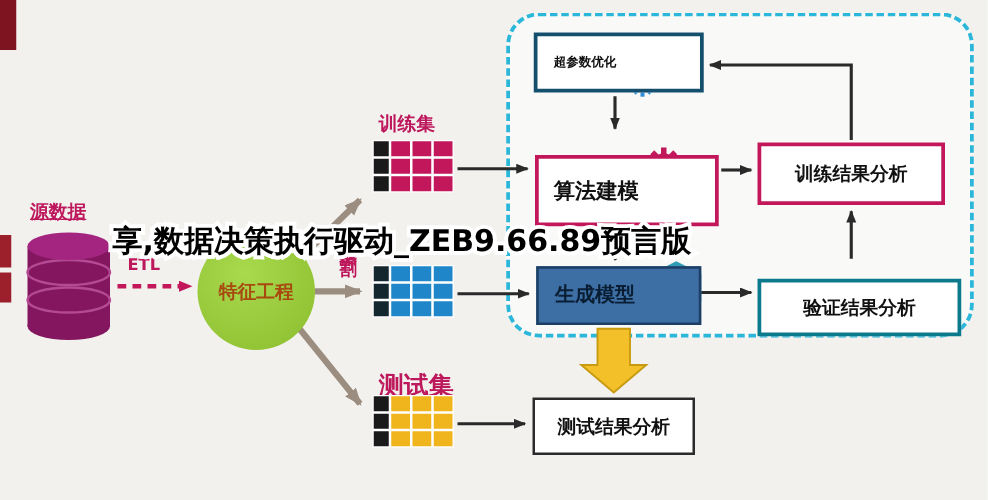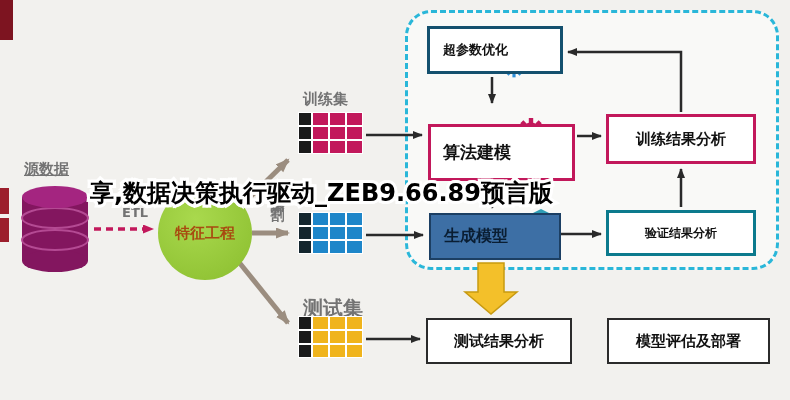--- a/index.html
+++ b/index.html
@@ -17,23 +17,23 @@
   
   .dashed-panel {
     position:absolute; left:405px; top:10px; width:368px; height:254px;
     border:3px dashed #2ab7d9; border-radius:26px;
     background:rgba(255,255,255,0.55); z-index:1;
   }
 
   svg.arrows { position:absolute; left:0; top:0; z-index:2; }
 
   
-  .lbl { position:absolute; color:#737373; font-weight:bold; z-index:3; white-space:nowrap; }
+  .lbl { position:absolute; color:#be185d; font-weight:bold; z-index:3; white-space:nowrap; }
   .lbl.source   { left:24px;  top:160px; font-size:15px;text-decoration:underline; }
-  .lbl.etl      { left:102px; top:205px; font-size:13px;margin-left:20px; }
+  .lbl.etl      { left:102px; top:205px; font-size:13px; }
   .lbl.train    { left:303px; top:90px;  font-size:15px; }
   .lbl.test     { left:303px; top:295px; font-size:20px; }
   .lbl.split    { left:269px; top:183px; font-size:14px; writing-mode:vertical-rl; letter-spacing:4px; height:86px; }
 
   
   .feature-circle {
     position:absolute; left:158px; top:186px; width:94px; height:94px;
     border-radius:50%;
     background:radial-gradient(circle at 40% 35%, #a9d94d, #8abd2e);
     display:flex; align-items:center; justify-content:center;
@@ -58,26 +58,26 @@
   .table-icon.test-tbl  { left:298px; top:316px; }
   .table-icon.test-tbl .cell { background:#f0b41c; }
   .table-icon.test-tbl .cell.dark { background:#1a1a1a; }
 
   
   .box {
     position:absolute; background:#ffffff; color:#111;
     display:flex; align-items:center; justify-content:center;
     font-weight:bold; z-index:3; box-sizing:border-box; white-space:nowrap;
   }
-  .box.hyper    { left:427px; top:26px;  width:136px; height:48px; border:3px solid #14506e; font-size:13px; justify-content:flex-start; padding-left:13px; }
+  .box.hyper    { left:427px; top:26px;  width:136px; height:48px; border:3px solid #14506e; font-size:10px; justify-content:flex-start; padding-left:13px; }
   .box.algo     { left:428px; top:124px; width:147px; height:57px; border:3px solid #c2185b; font-size:17px; justify-content:flex-start; padding-left:12px; }
   .box.trainres { left:606px; top:114px; width:150px; height:50px; border:3px solid #c2185b; font-size:15px; }
   .box.genmodel { left:429px; top:213px; width:132px; height:47px; background:#3d6fa5; border:2px solid #1c3f63; color:#0a1e33; font-size:16px; padding-right:38px; }
-  .box.validres { left:606px; top:210px; width:150px; height:46px; border:3px solid #0c7a8d; font-size:12px; }
-  .box.testres  { left:426px; top:318px; width:146px; height:46px; border:2px solid #2b2b2b; font-size:15px; }
+  .box.validres { left:606px; top:223px; width:163px; height:46px; border:3px solid #0c7a8d; font-size:15px; }
+  .box.testres  { left:426px; top:318px; width:130px; height:46px; border:2px solid #2b2b2b; font-size:15px; }
   .box.deploy   { left:607px; top:318px; width:163px; height:46px; border:2px solid #2b2b2b; font-size:15px; }
 
   
   .watermark {
     position:absolute; left:90px; top:177px; z-index:10;
     font-size:24px; font-weight:bold; color:#000; white-space:nowrap;
     -webkit-text-stroke:6px #fff; paint-order:stroke fill;
     text-shadow:
       -2px -2px 0 #fff, 2px -2px 0 #fff, -2px 2px 0 #fff, 2px 2px 0 #fff,
       0 -3px 0 #fff, 0 3px 0 #fff, -3px 0 0 #fff, 3px 0 0 #fff;
@@ -218,17 +218,16 @@
       <div class="cell"></div>
       <div class="cell"></div>
   </div>
 
   <div class="box hyper">超参数优化</div>
   <div class="box algo">算法建模</div>
   <div class="box trainres">训练结果分析</div>
   <div class="box genmodel">生成模型</div>
   <div class="box validres">验证结果分析</div>
   <div class="box testres">测试结果分析</div>
-  <div class="box deploy">模型评估及部署</div>
 
   <div class="watermark">享,数据决策执行驱动_ZEB9.66.89预言版</div>
 
 </div>
 
 </body></html>

